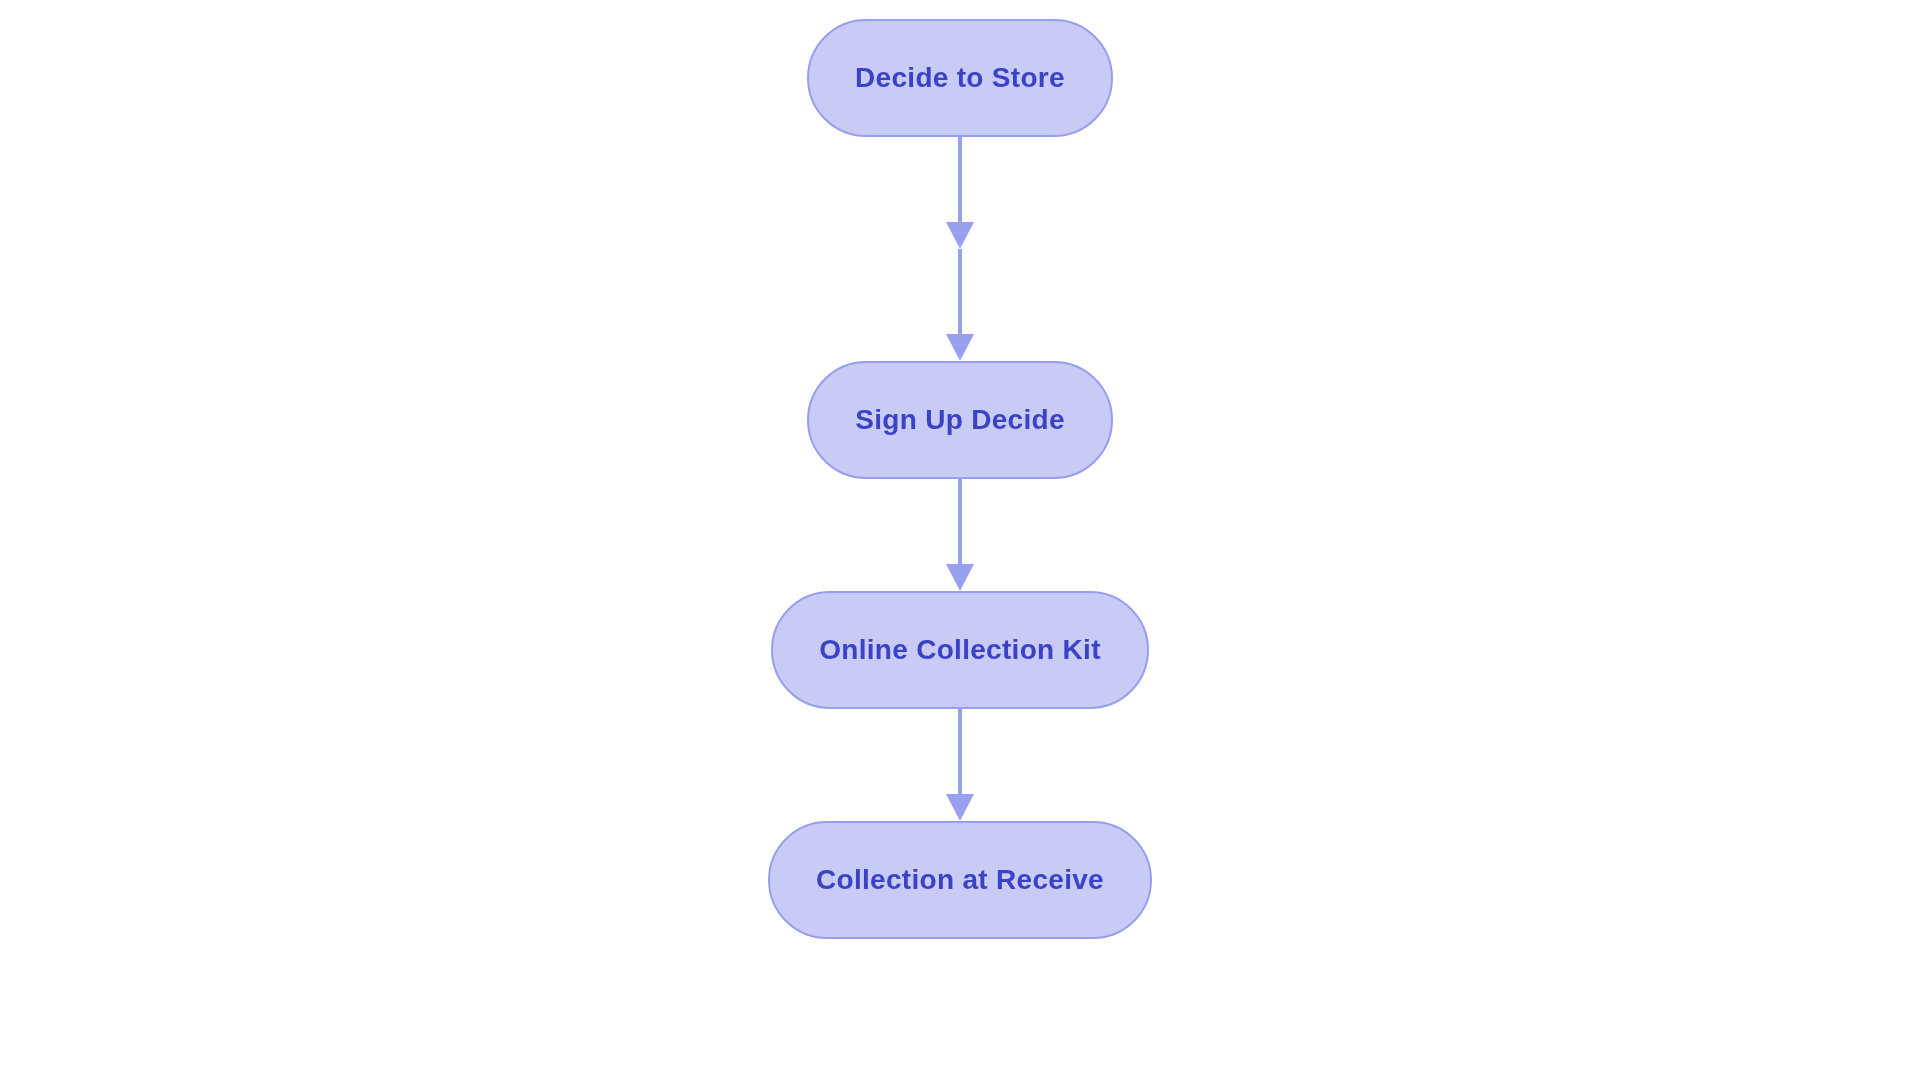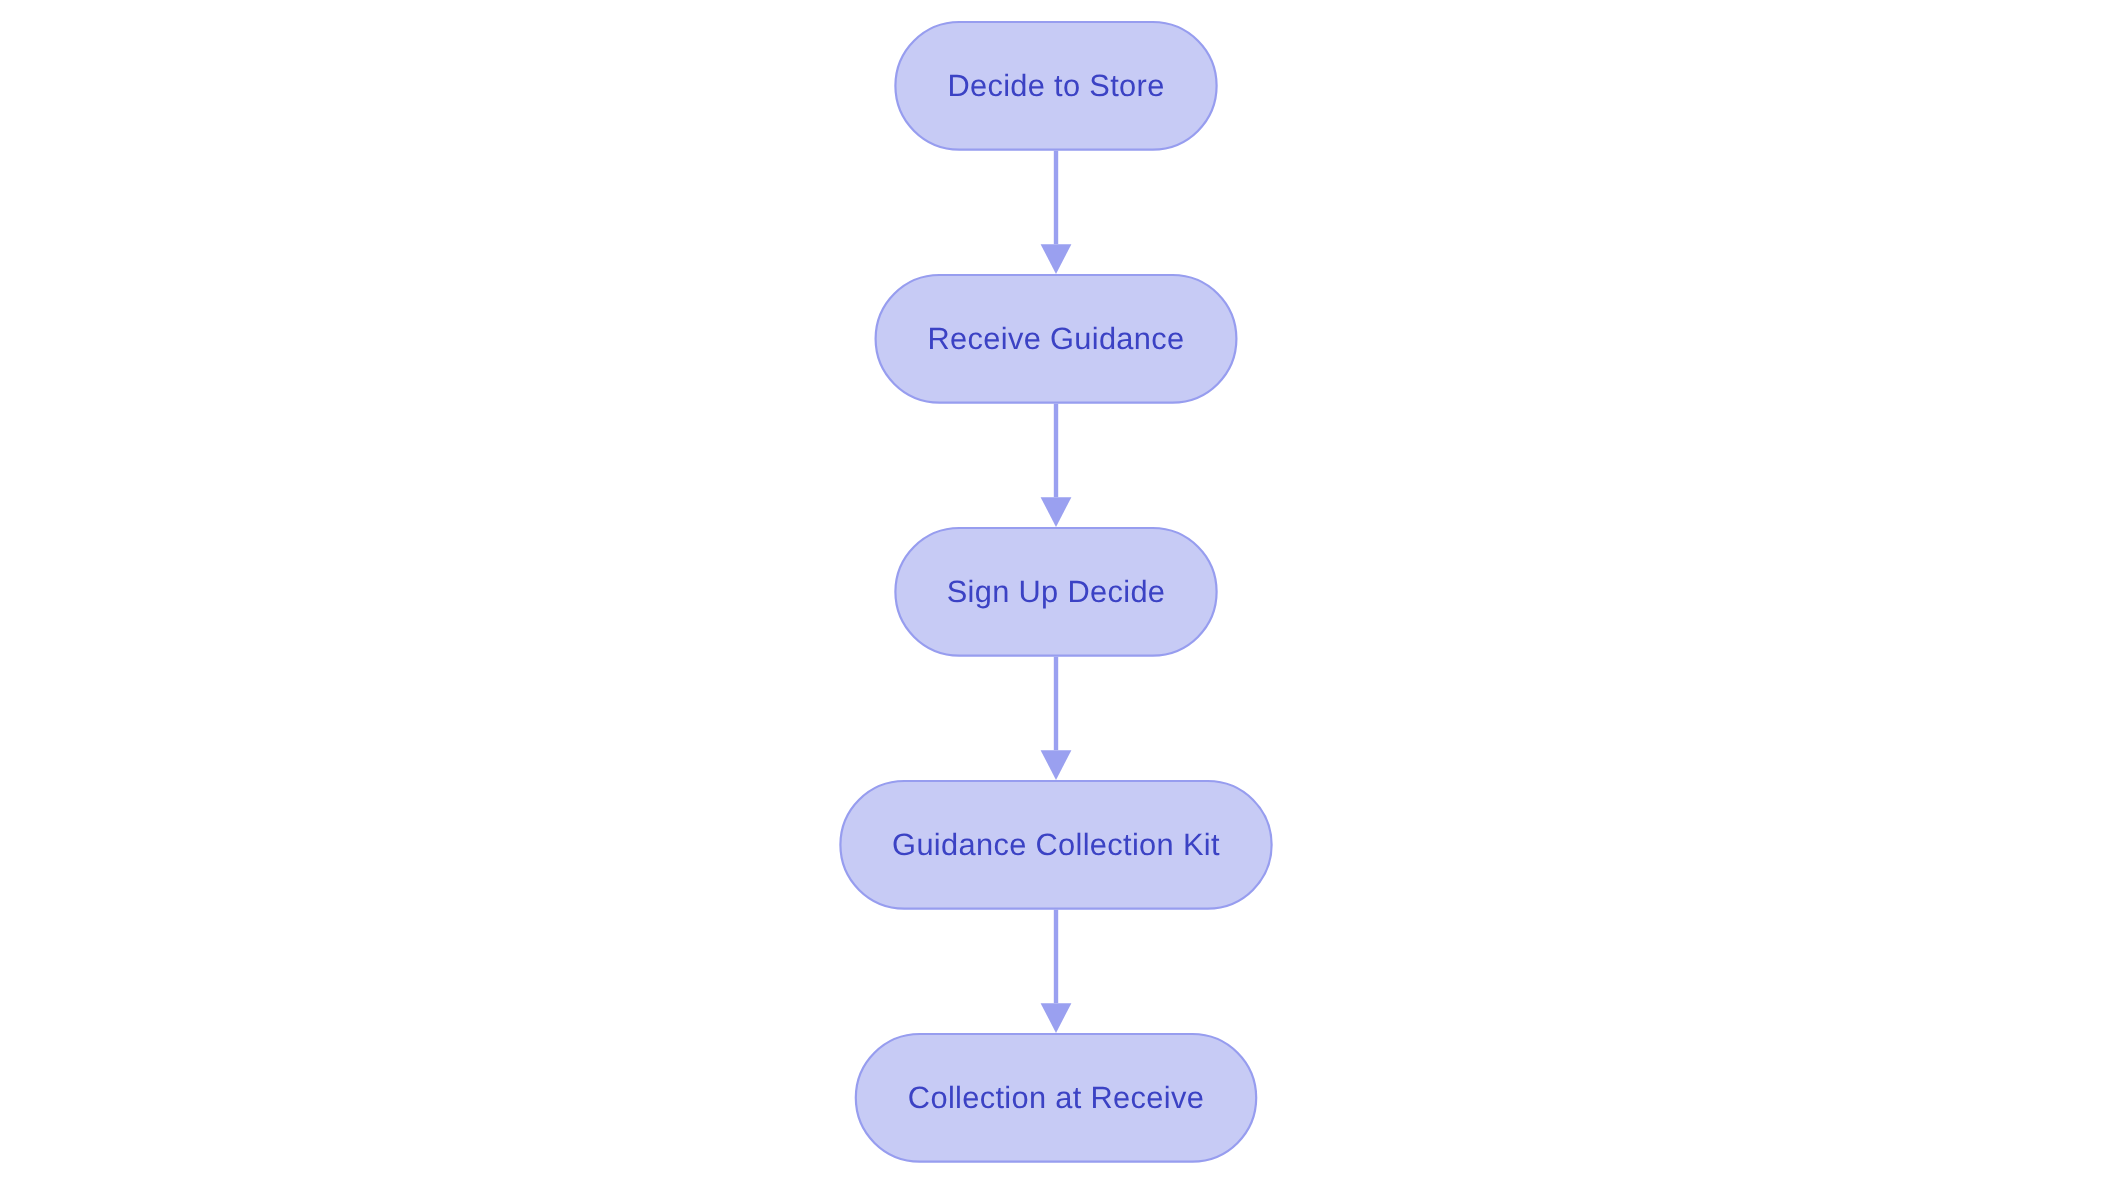--- a/index.html
+++ b/index.html
@@ -7,20 +7,21 @@
     padding: 0;
     background: var(--background, #ffffff);
   }
   .canvas {
     position: relative;
     width: 1920px;
     height: 1083px;
     background: var(--background, #ffffff);
     overflow: hidden;
     font-family: "Liberation Sans", "DejaVu Sans", sans-serif;
+    font-weight: bold;
   }
   .flow {
     position: absolute;
     left: 0;
     top: 0;
     width: 100%;
     height: 100%;
     display: flex;
     flex-direction: column;
     align-items: center;
@@ -75,40 +76,37 @@
 
     <div class="node">
       <span class="node-label">Decide to Store</span>
     </div>
 
     <div class="flow-arrow">
       <div class="arrow-line"></div>
       <div class="arrow-head"></div>
     </div>
 
-    <div class="node">
-      <span class="node-label">Receive Guidance</span>
-    </div>
 
     <div class="flow-arrow">
       <div class="arrow-line"></div>
       <div class="arrow-head"></div>
     </div>
 
     <div class="node">
       <span class="node-label">Sign Up Decide</span>
     </div>
 
     <div class="flow-arrow">
       <div class="arrow-line"></div>
       <div class="arrow-head"></div>
     </div>
 
     <div class="node">
-      <span class="node-label">Guidance Collection Kit</span>
+      <span class="node-label">Online Collection Kit</span>
     </div>
 
     <div class="flow-arrow">
       <div class="arrow-line"></div>
       <div class="arrow-head"></div>
     </div>
 
     <div class="node">
       <span class="node-label">Collection at Receive</span>
     </div>

